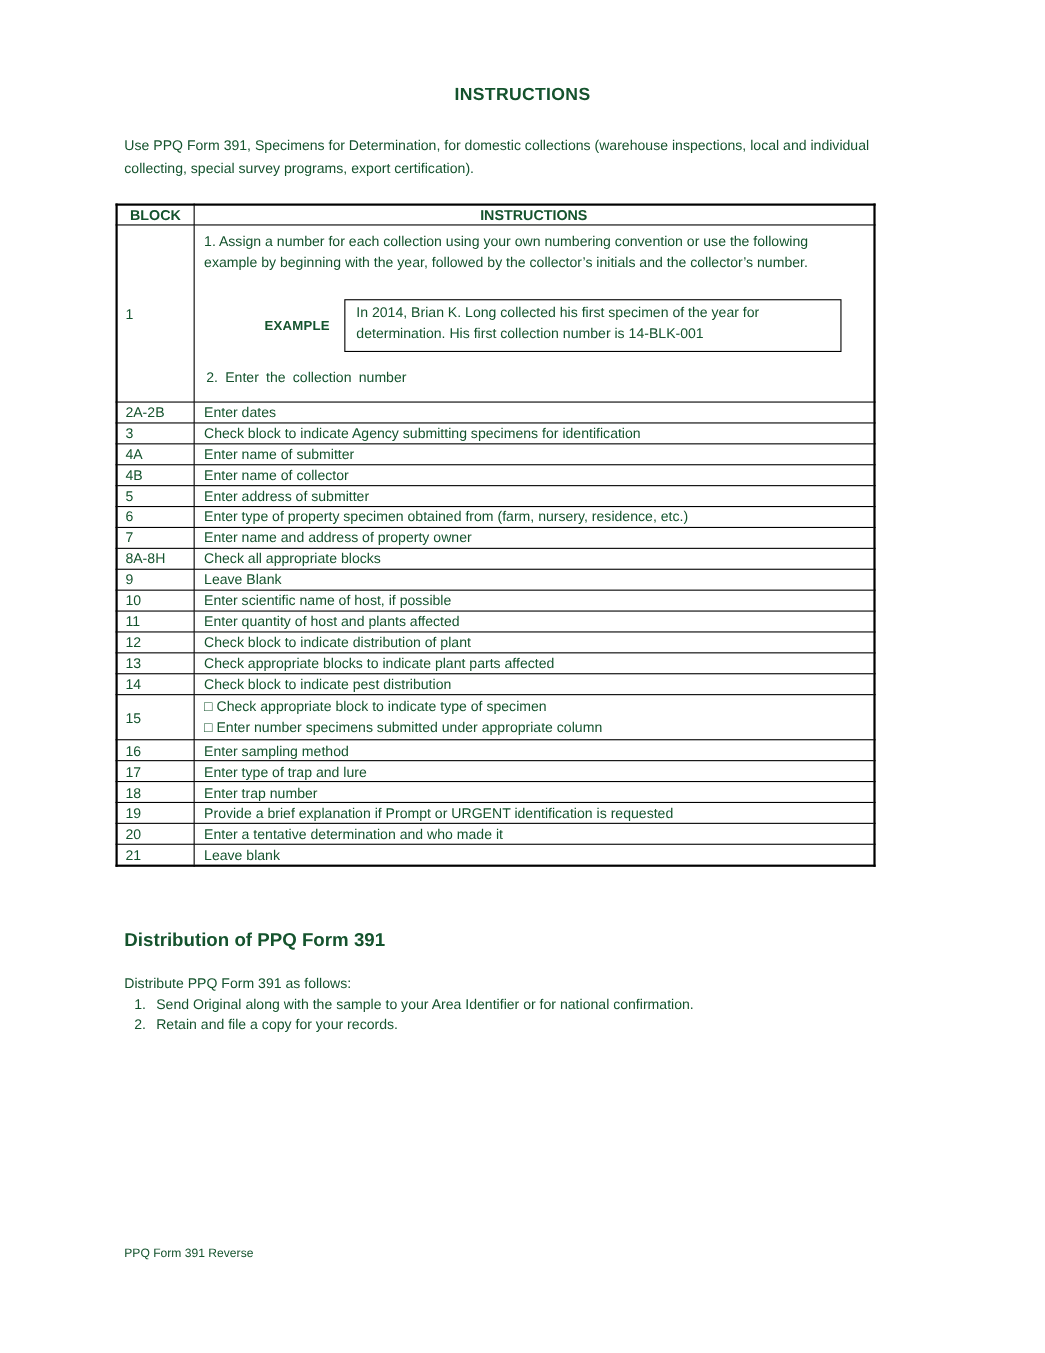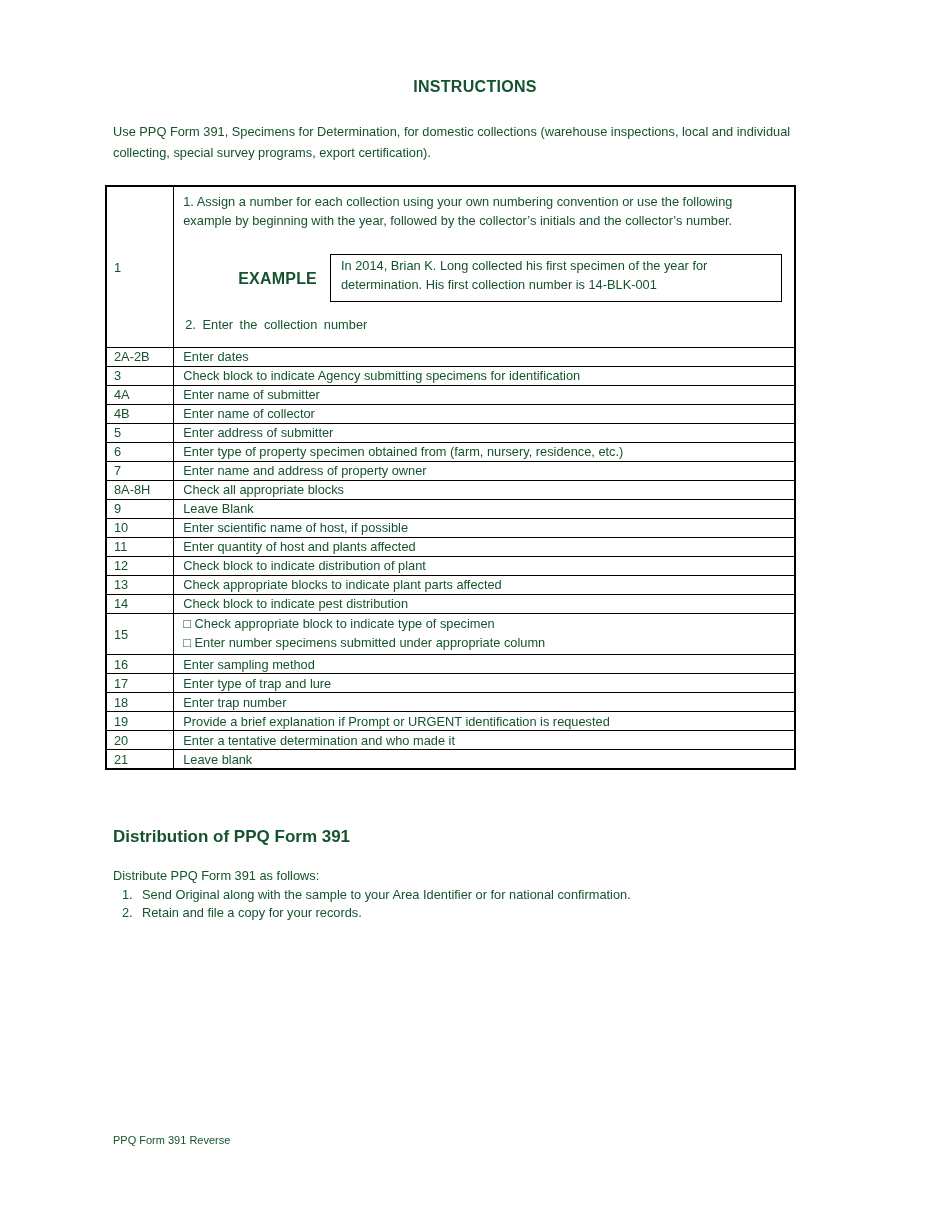--- a/index.html
+++ b/index.html
@@ -61,21 +61,21 @@
   }
   .block1-p1 { width:590px; }
   .example-row {
     display:flex;
     align-items:center;
     gap:13px;
     margin:24px 0 12px 55px;
   }
   .example-label {
     font-weight:bold;
-    font-size:16px;
+    font-size:12px;
     letter-spacing:0.2px;
   }
   .example-box {
     border:1px solid #000;
     width:452px;
     padding:2px 10px 7px 10px;
     line-height:1.45;
     font-size:12.8px;
   }
   .block1-p2 {
@@ -114,20 +114,24 @@
 <body>
 
 <div class="page">
 
   <div class="title">INSTRUCTIONS</div>
 
   <p class="intro">Use PPQ Form 391, Specimens for Determination, for domestic collections (warehouse inspections, local and individual collecting, special survey programs, export certification).</p>
 
   <table class="instr">
     <tbody>
+      <tr>
+        <th>BLOCK</th>
+        <th>INSTRUCTIONS</th>
+      </tr>
       <tr>
         <td class="block-cell block1-num">1</td>
         <td class="block1-cell">
           <p class="block1-p1">1. Assign a number for each collection using your own numbering convention or use the following example by beginning with the year, followed by the collector’s initials and the collector’s number.</p>
           <div class="example-row">
             <span class="example-label">EXAMPLE</span>
             <span class="example-box">In 2014, Brian K. Long collected his first specimen of the year for determination. His first collection number is 14-BLK-001</span>
           </div>
           <p class="block1-p2">2. Enter the collection number</p>
         </td>

